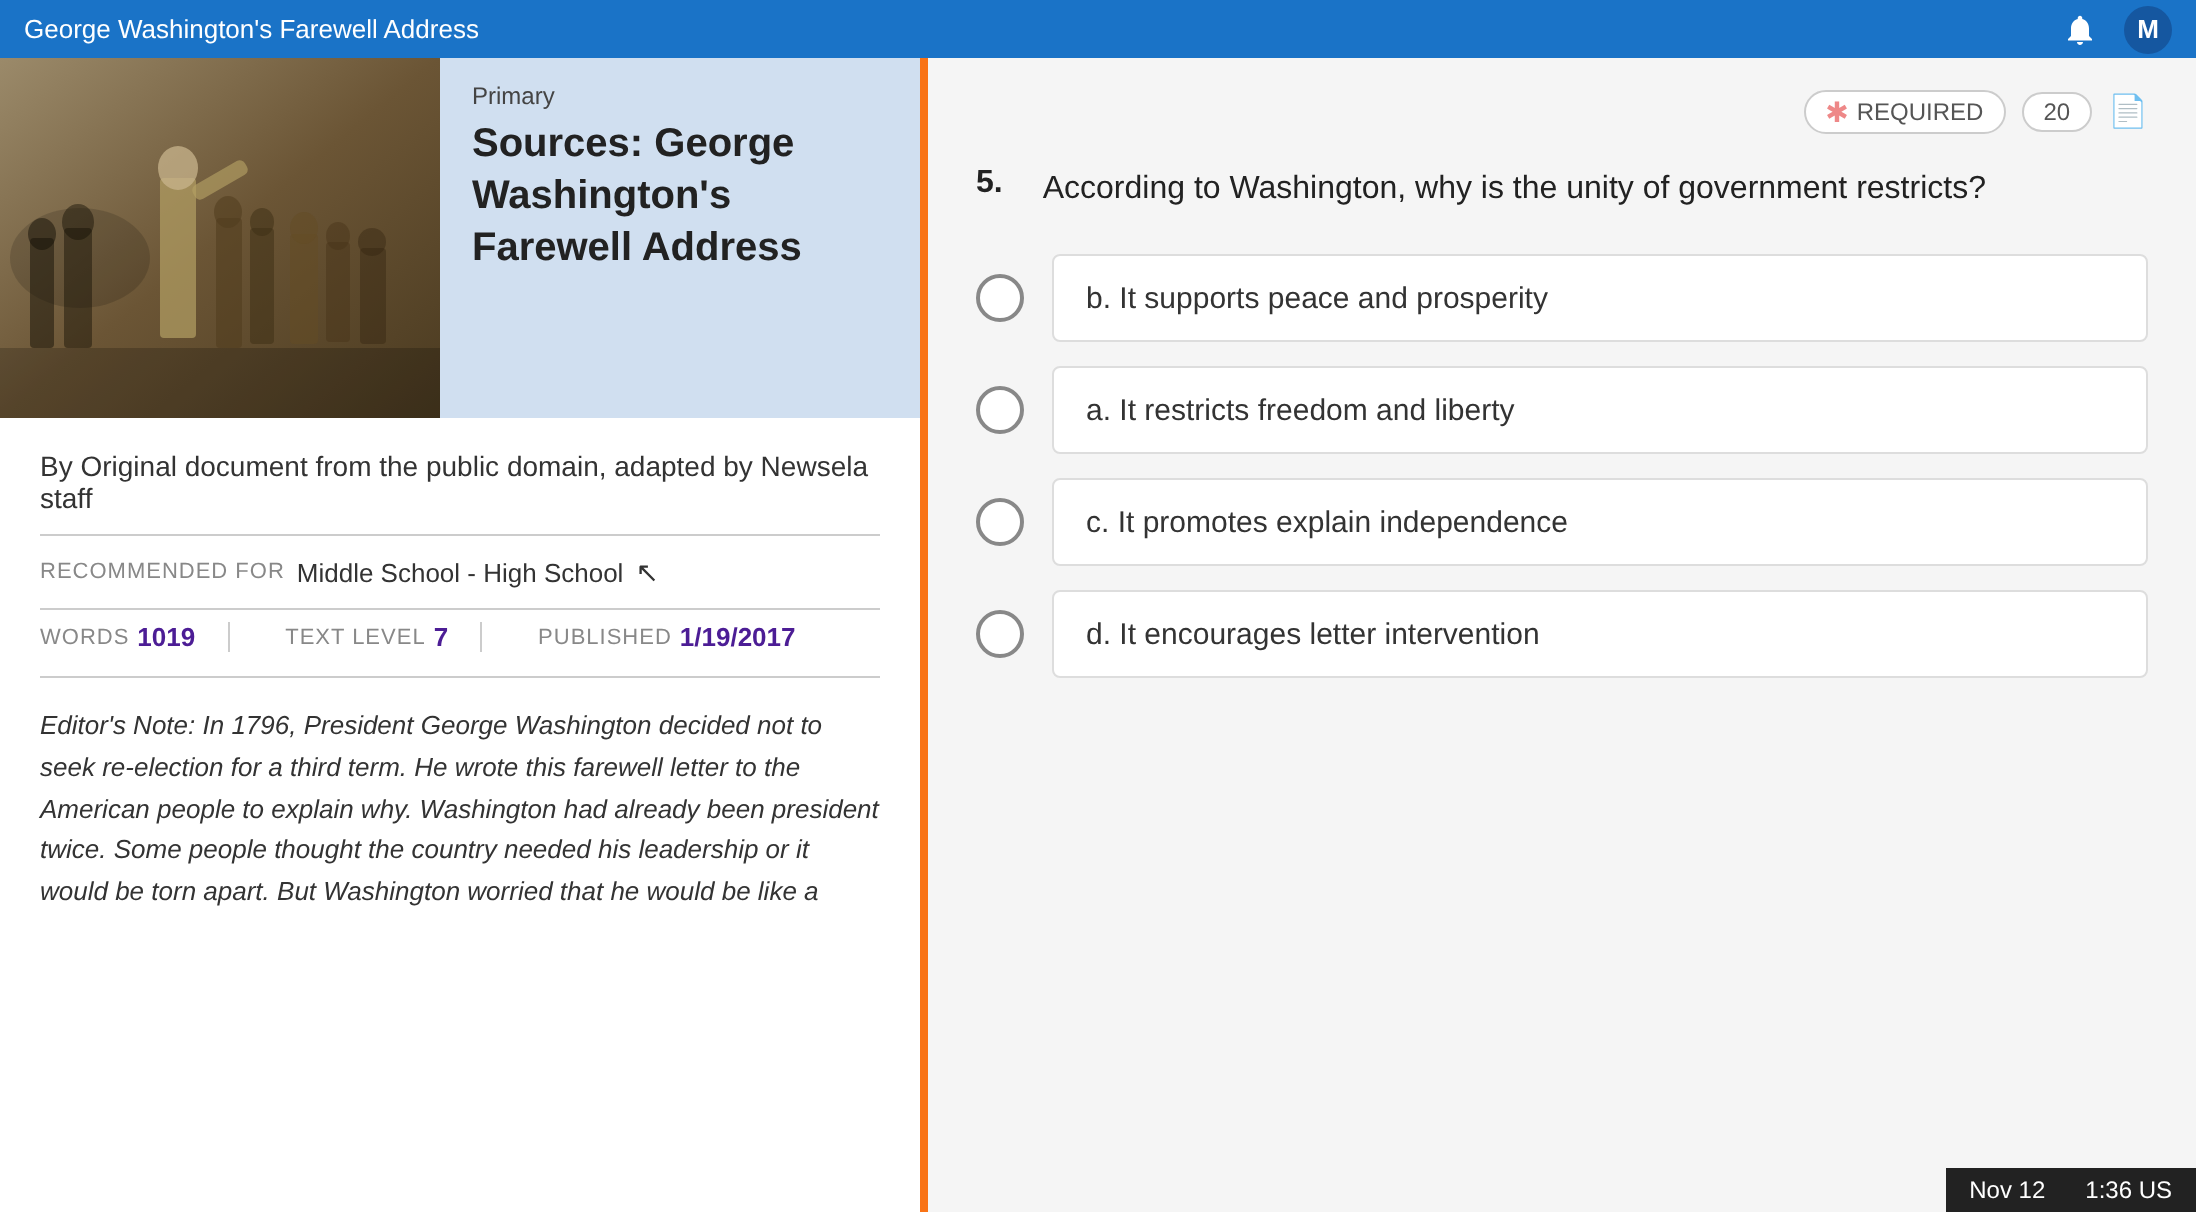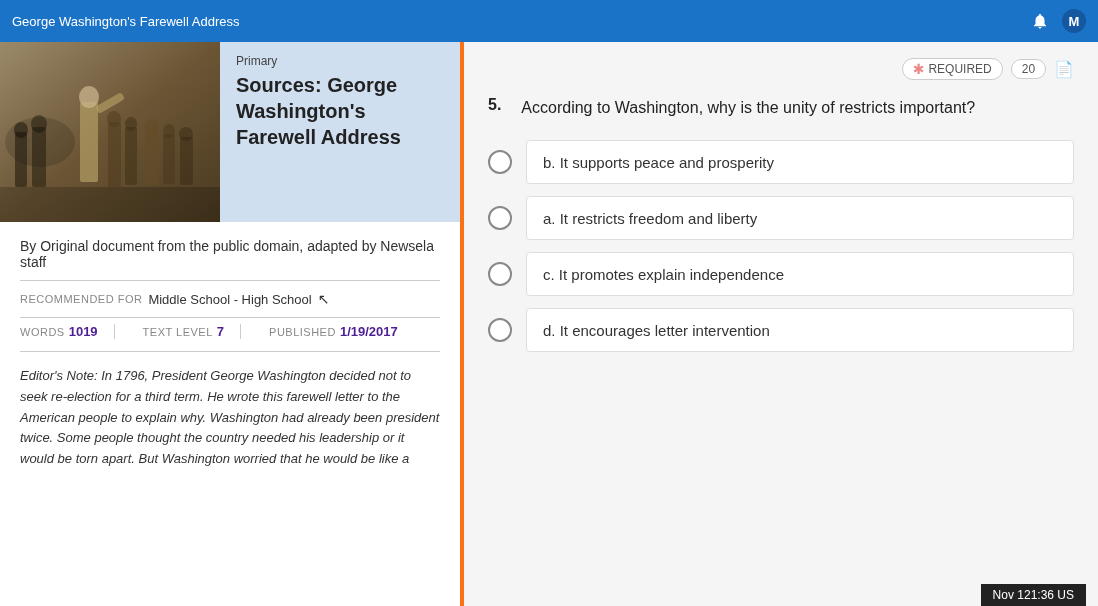--- a/index.html
+++ b/index.html
@@ -15,21 +15,21 @@
 
     
     .top-bar {
       background: #1a73c7;
       color: white;
       font-size: 13px;
       padding: 4px 12px;
       display: flex;
       align-items: center;
       justify-content: space-between;
-      height: 42px;
+      height: 29px;
     }
 
     .top-bar-title {
       font-size: 13px;
     }
 
     .top-bar-icons {
       display: flex;
       gap: 12px;
       align-items: center;
@@ -289,27 +289,27 @@
       color: #333;
       min-height: 44px;
       display: flex;
       align-items: center;
     }
 
     
     .bottom-bar {
       position: fixed;
       bottom: 0;
-      right: 12px;
+      right: 0;
       background: #222;
       color: white;
       font-size: 12px;
       padding: 4px 12px;
       display: flex;
-      gap: 0;
+      gap: 20px;
     }
 
     .cursor-arrow {
       display: inline-block;
       font-size: 14px;
       color: #333;
     }
   </style>
 </head>
 <body>
@@ -412,21 +412,21 @@
       <div class="required-badge">
         <span class="required-star">✱</span>
         <span>REQUIRED</span>
       </div>
       <div class="points-badge">20</div>
       <span class="doc-icon">📄</span>
     </div>
 
     <div class="question-text-container">
       <span class="question-number">5.</span>
-      <div class="question-text">According to Washington, why is the unity of restricts important?</div>
+      <div class="question-text">According to Washington, why is the unity of government restricts?</div>
     </div>
 
     <div class="answer-options">
 
       <div class="answer-option">
         <div class="radio-circle"></div>
         <div class="answer-box">
           <span>b. It supports peace and prosperity</span>
         </div>
       </div>

